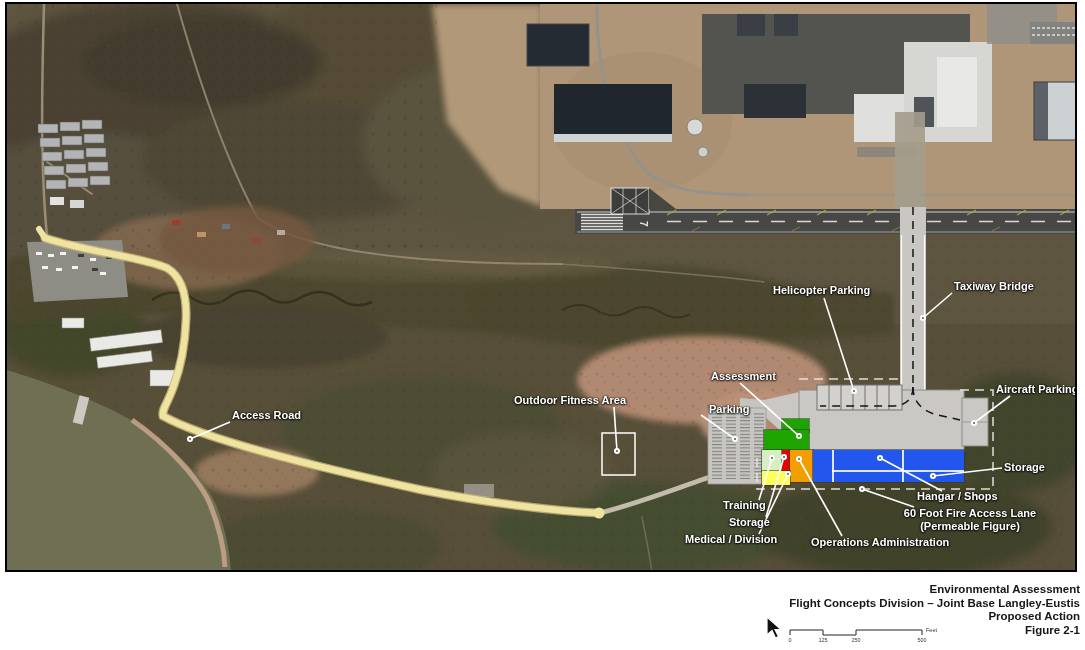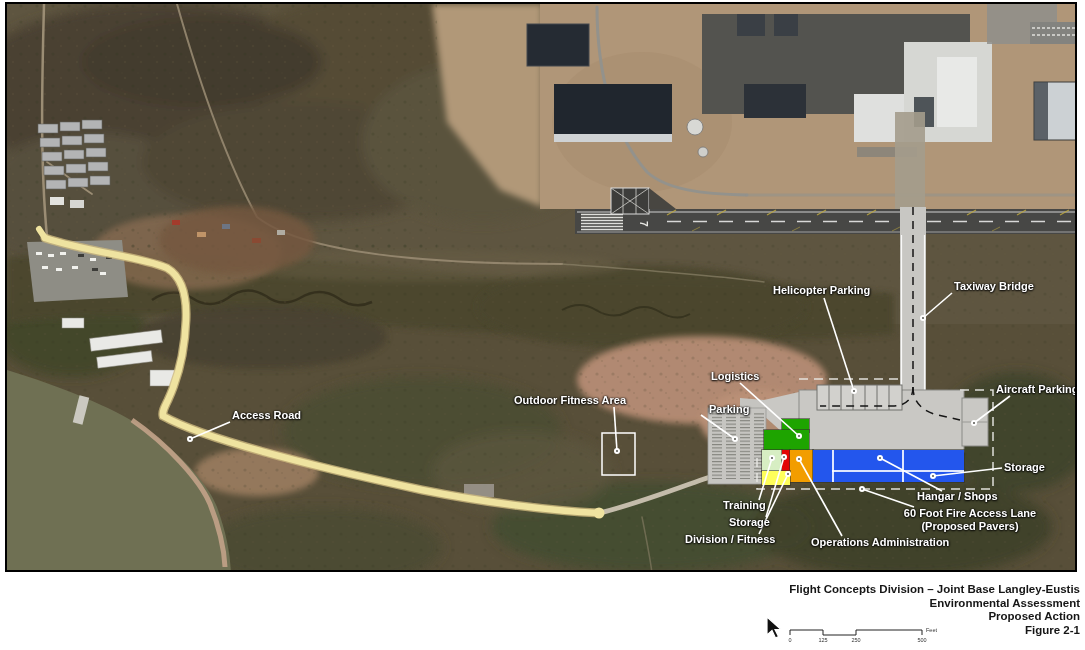--- a/index.html
+++ b/index.html
@@ -306,40 +306,40 @@
           <circle cx="782" cy="455" r="1"></circle>
           <circle cx="786" cy="472" r="1"></circle>
         <circle cx="797" cy="457" r="1"></circle>
           <circle cx="188" cy="437" r="1"></circle>
       </g>
     </g>
   </svg>
 
   <div class="lbl" style="left:728px;top:280px;padding-left:38px;">Helicopter Parking</div>
   <div class="lbl" style="left:947px;top:276px;text-align:right;">Taxiway Bridge</div>
-  <div class="lbl" style="left:704px;top:366px;">Logistics</div>
+  <div class="lbl" style="left:704px;top:366px;">Assessment</div>
   <div class="lbl" style="left:654px;top:399px;padding-left:48px;">Parking</div>
   <div class="lbl" style="left:507px;top:390px;">Outdoor Fitness Area</div>
   <div class="lbl" style="left:989px;top:379px;">Aircraft Parking</div>
   <div class="lbl" style="left:997px;top:457px;">Storage</div>
   <div class="lbl" style="left:910px;top:486px;">Hangar / Shops</div>
   <div class="lbl lbl-2line" style="left:888px;top:503px;width:150px;">
     <div>60 Foot Fire Access Lane</div>
-    <div>(Proposed Pavers)</div>
+    <div>(Permeable Figure)</div>
   </div>
   <div class="lbl" style="left:716px;top:495px;">Training</div>
   <div class="lbl" style="left:722px;top:512px;">Storage</div>
-  <div class="lbl" style="left:678px;top:529px;">Division / Fitness</div>
+  <div class="lbl" style="left:678px;top:529px;">Medical / Division</div>
   <div class="lbl" style="left:804px;top:532px;text-align:center;">Operations Administration</div>
   <div class="lbl" style="left:225px;top:405px;">Access Road</div>
 </div>
 
 <div id="title-block">
+  <div>Environmental Assessment</div>
   <div>Flight Concepts Division –  Joint Base Langley-Eustis</div>
-  <div>Environmental Assessment</div>
   <div>Proposed Action</div>
   <div>Figure 2-1</div>
 </div>
 
 <div id="scalebar">
   <svg width="160" height="24" viewBox="0 0 160 24">
     <polyline points="2,6 35,6 35,11 68,11 68,6 134,6" fill="none" stroke="#222" stroke-width="1"></polyline>
     <path d="M2,6 V11 M134,6 V11" stroke="#222" stroke-width="1"></path>
     <text x="2" y="18" font-size="5.5" fill="#333" text-anchor="middle">0</text>
     <text x="35" y="18" font-size="5.5" fill="#333" text-anchor="middle">125</text>

